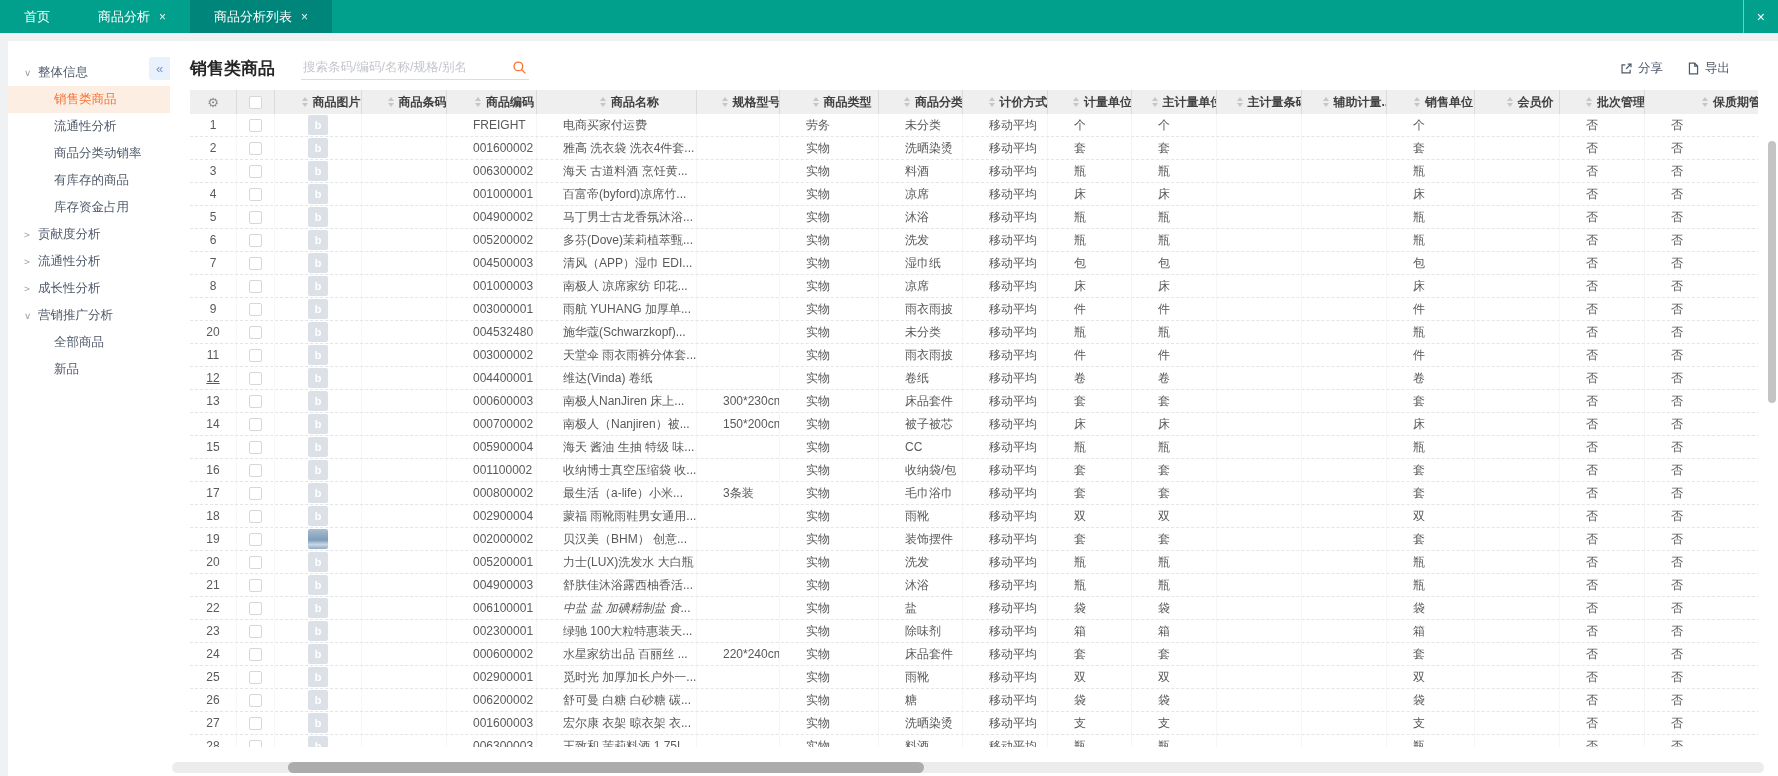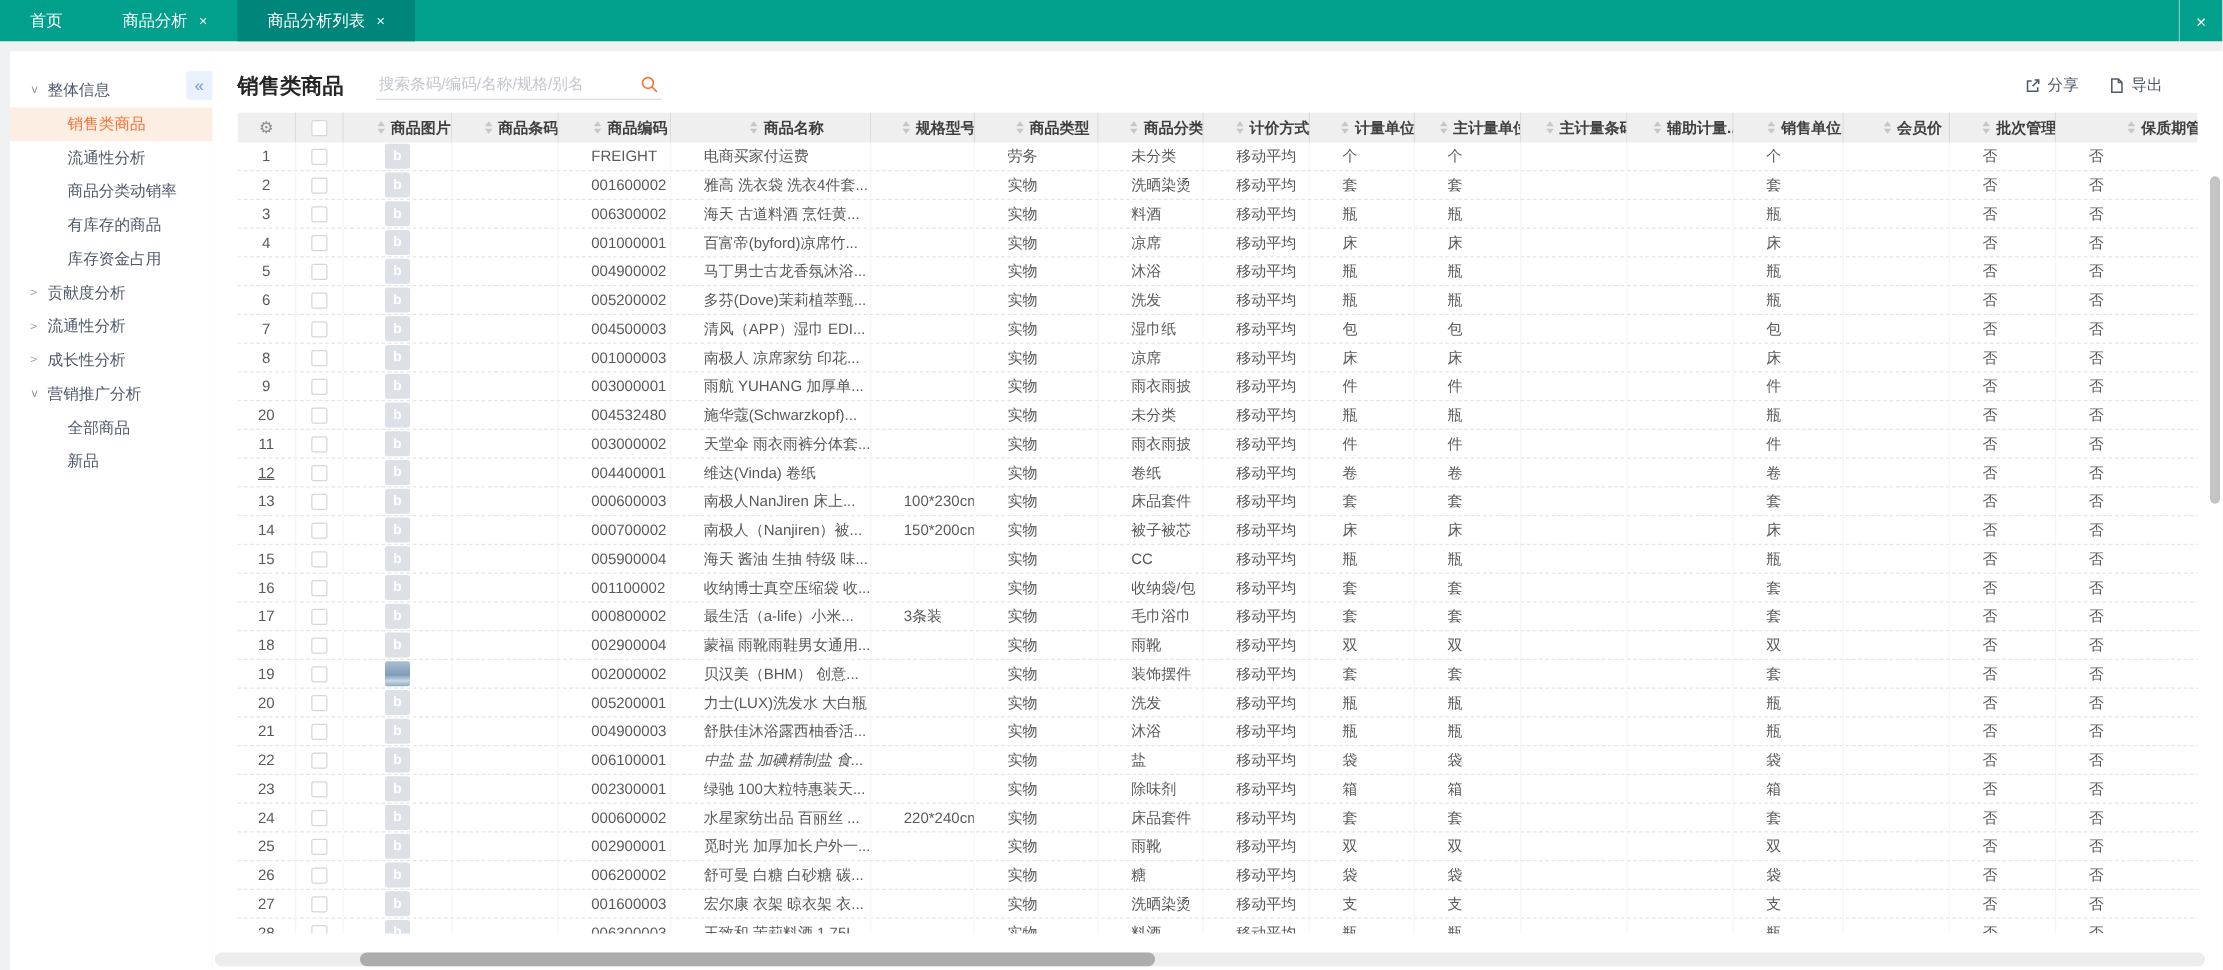--- a/index.html
+++ b/index.html
@@ -575,21 +575,21 @@
             <div class="cell c-center" style="width: 47px;">13</div>
             <div class="cell c-center" style="width: 38px;">
               <span class="cb"></span>
             </div>
             <div class="cell img-cell" style="width: 87px;">
               <span class="ph">b</span>
             </div>
             <div class="cell" style="width: 85px;"></div>
             <div class="cell" style="width: 90px;">000600003</div>
             <div class="cell" style="width: 160px;">南极人NanJiren 床上...</div>
-            <div class="cell" style="width: 83px;">100*230cm</div>
+            <div class="cell" style="width: 83px;">300*230cm</div>
             <div class="cell" style="width: 99px;">实物</div>
             <div class="cell" style="width: 84px;">床品套件</div>
             <div class="cell" style="width: 85px;">移动平均</div>
             <div class="cell" style="width: 84px;">套</div>
             <div class="cell" style="width: 85px;">套</div>
             <div class="cell" style="width: 85px;"></div>
             <div class="cell" style="width: 85px;"></div>
             <div class="cell" style="width: 88px;">套</div>
             <div class="cell" style="width: 85px;"></div>
             <div class="cell" style="width: 85px;">否</div>

